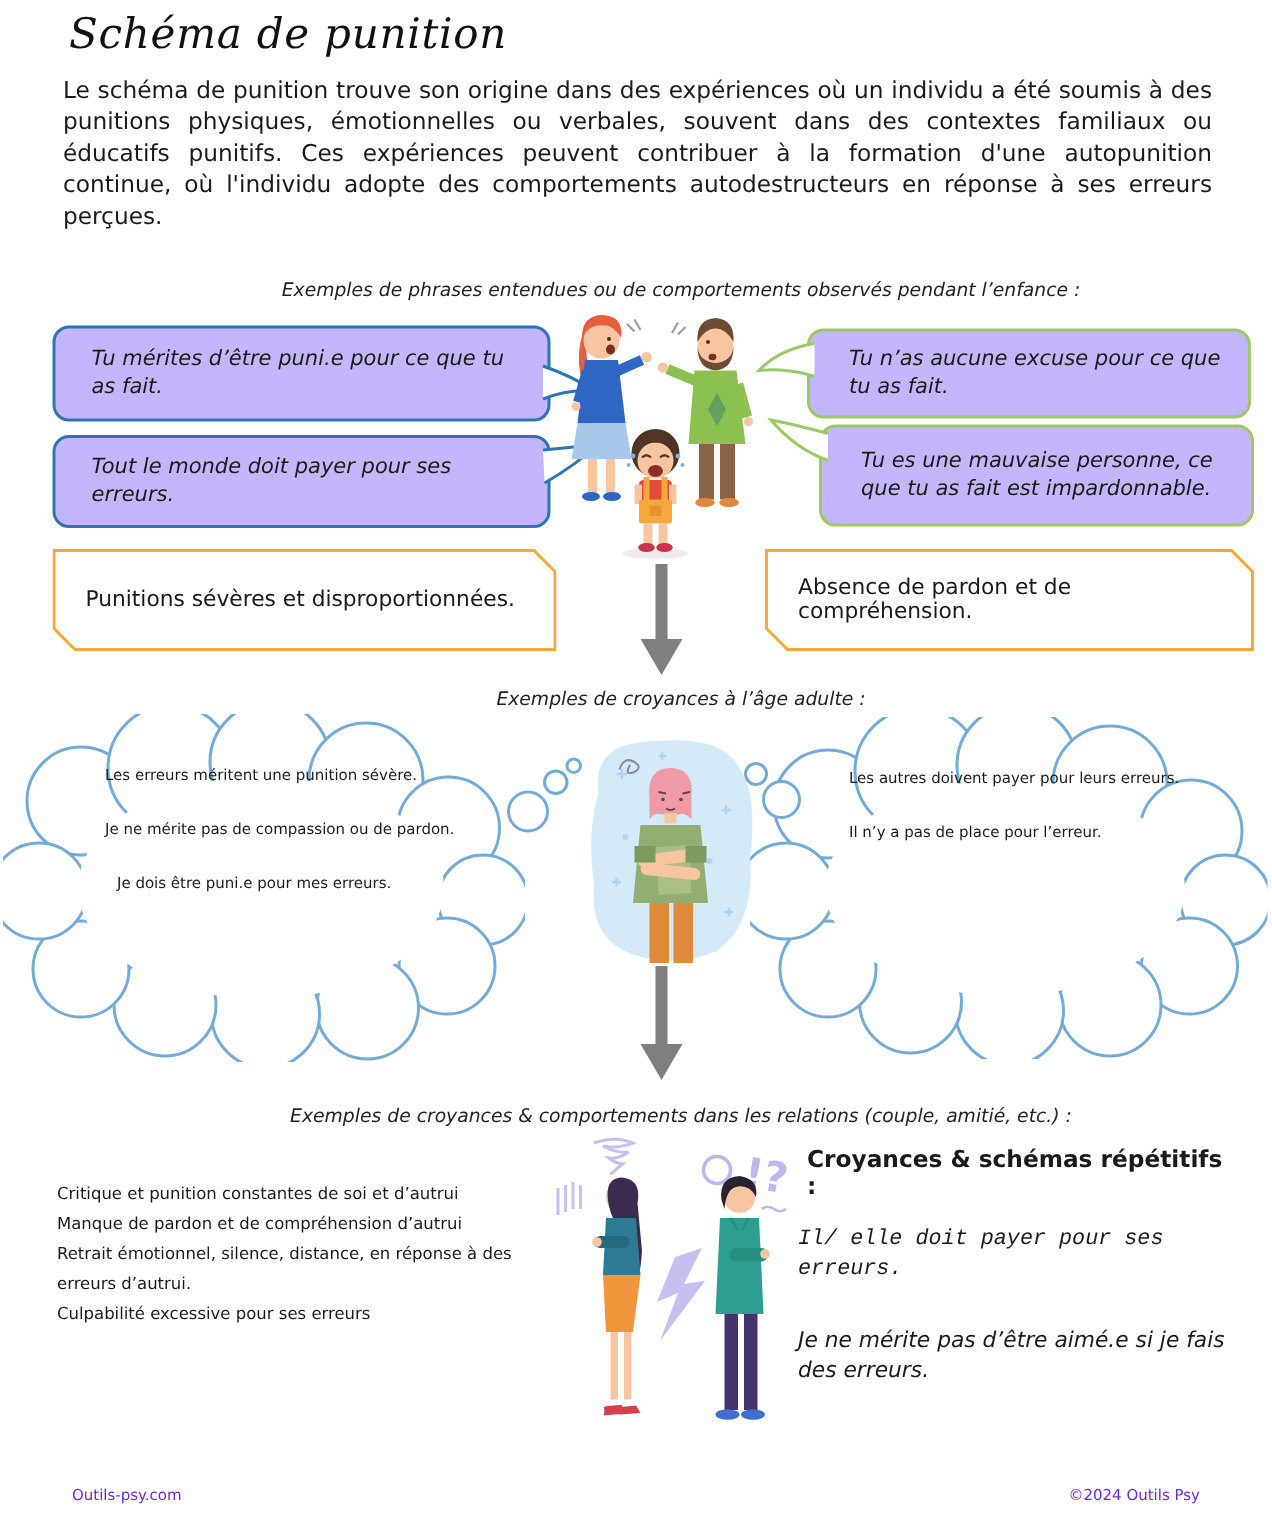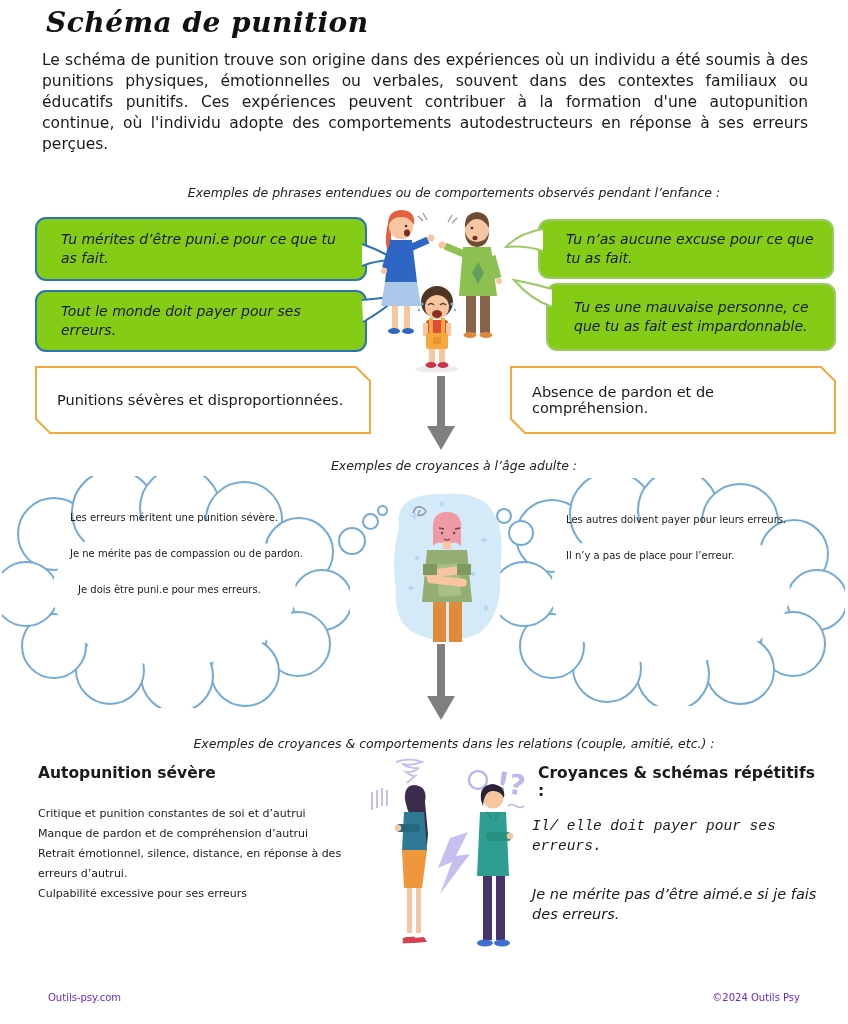--- a/index.html
+++ b/index.html
@@ -2,28 +2,28 @@
 <html><head>
 <meta charset="utf-8">
 <style>
   html,body{margin:0;padding:0;background:#fff;}
   #page{position:relative;width:848px;height:1024px;background:#ffffff;overflow:hidden;
         font-family:"DejaVu Sans","Liberation Sans",sans-serif;color:#1a1a1a;}
   .abs{position:absolute;}
 
   
   .title{left:46px;top:6px;font-family:"DejaVu Serif","Liberation Serif",serif;
-         font-style:italic;font-weight:bold;font-size:28px;color:#111;letter-spacing:.5px;}
+         font-style:italic;font-weight:normal;font-size:28px;color:#111;letter-spacing:.5px;}
   .intro{left:42px;top:50px;width:766px;font-size:15.5px;line-height:21px;text-align:justify;}
 
   
   .sec-label{left:60px;right:0;text-align:center;font-style:italic;font-size:12.5px;color:#222;}
 
   
-  .bubble{border-radius:11px;background:#84cc16;display:flex;align-items:center;
+  .bubble{border-radius:11px;background:#c4b5fd;display:flex;align-items:center;
           font-style:italic;font-size:14px;line-height:19px;}
   .bubble.blue{border:2px solid #2e74b5;}
   .bubble.green{border:2px solid #9bc964;}
   .bubble .txt{padding:4px 14px 4px 24px;}
   .tail{position:absolute;}
 
   
   .obox{position:absolute;}
   .obox .txt{position:absolute;left:22px;right:8px;top:0;bottom:0;display:flex;align-items:center;
              font-size:14.5px;}
@@ -238,21 +238,20 @@
   </svg>
 
   <svg class="abs" style="left:424px;top:644px;" width="34" height="78">
     <rect x="13" y="0" width="8" height="54" fill="#7f7f7f"></rect>
     <polygon points="3,52 31,52 17,76" fill="#7f7f7f"></polygon>
   </svg>
 
   <div class="abs sec-label" style="top:736px;">Exemples de croyances &amp; comportements dans les relations (couple, amitié, etc.) :</div>
 
   <div class="abs" style="left:38px;top:764px;width:328px;">
-    <div class="bheading">Autopunition sévère</div>
     <div class="bl-body">
       <div>Critique et punition constantes de soi et d’autrui</div>
       <div>Manque de pardon et de compréhension d’autrui</div>
       <div>Retrait émotionnel, silence, distance, en réponse à des erreurs d’autrui.</div>
       <div>Culpabilité excessive pour ses erreurs</div>
     </div>
   </div>
 
   <div class="abs" style="left:532px;top:764px;width:286px;">
     <div class="bheading" style="padding-left:6px;">Croyances &amp; schémas répétitifs :</div>

